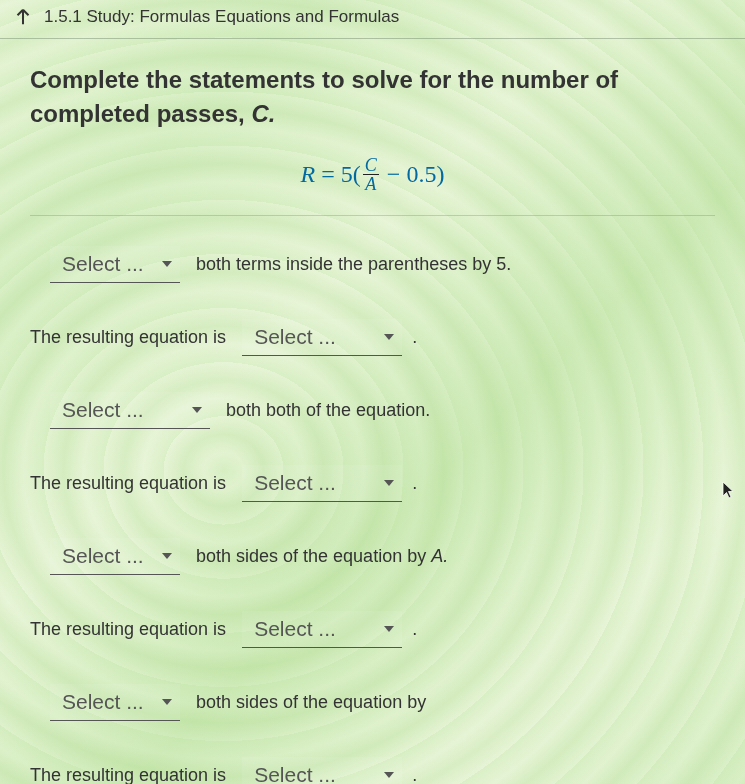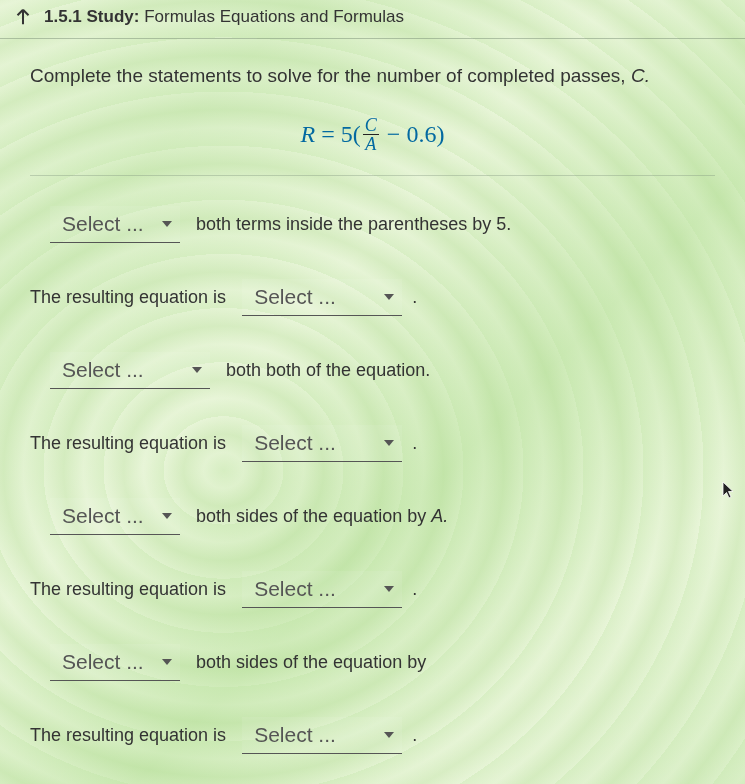--- a/index.html
+++ b/index.html
@@ -47,30 +47,31 @@
       width: 22px;
       height: 22px;
       margin-right: 10px;
       color: #333;
     }
     .header-title {
       font-size: 17px;
       color: #333;
     }
     .header-title .bold {
-      font-weight: bold;
+      font-weight: normal;
     }
     .main {
       padding: 24px 30px 10px 30px;
     }
     .instructions {
-      font-size: 19px;
+      font-size: 24px;
       color: #333;
       margin-bottom: 28px;
       line-height: 1.4;
+      font-weight: bold;
     }
     .instructions .italic {
       font-style: italic;
     }
     .formula {
       text-align: center;
       font-size: 24px;
       font-family: 'Times New Roman', serif;
       color: #0369a1;
       margin-bottom: 10px;
@@ -173,21 +174,21 @@
 
   <div class="main">
     <div class="instructions">
       <span>Complete the statements to solve for the number of completed passes, </span><span class="italic">C.</span>
     </div>
 
     <div class="formula">
       <span style="font-style: italic;">R</span>
       <span> = </span>
       <span>5</span><span>(</span><span class="frac"><span class="num" style="font-style: italic;">C</span><span class="den" style="font-style: italic;">A</span></span>
-      <span> − </span><span>0.6</span><span>)</span>
+      <span> − </span><span>0.5</span><span>)</span>
     </div>
 
     <hr class="divider">
 
     <div class="step-row indent">
       <div class="select-box">
         <span>Select ...</span>
         <span class="caret"></span>
       </div>
       <span class="text-part">both terms inside the parentheses by 5.</span>

